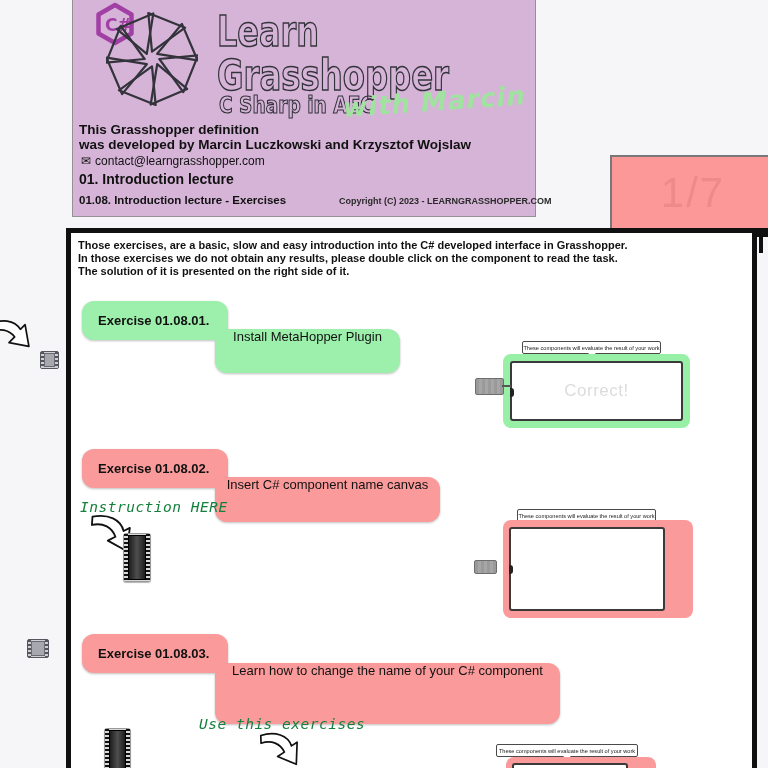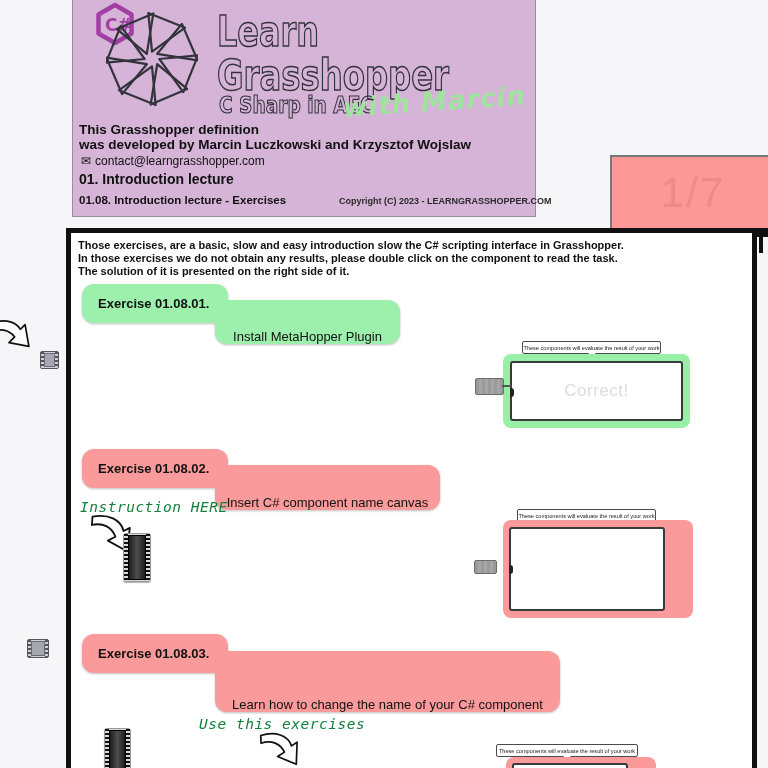--- a/index.html
+++ b/index.html
@@ -47,21 +47,21 @@
 
   .intro{left:78px;top:239px;font-size:11px;font-weight:bold;line-height:13px;white-space:nowrap;}
 
   
   .ex-panel{filter:drop-shadow(0 1.5px 1px rgba(0,0,0,0.25));}
   .lobe{position:absolute;border-radius:12px;}
   .lobe.green{background:#9df0ac;}
   .lobe.pink{background:#fb9a9a;}
   .lobe-title{width:146px;height:39px;left:0;top:0;display:flex;align-items:center;}
   .lobe-title span{padding-left:16px;font-weight:bold;font-size:13px;white-space:nowrap;}
-  .lobe-task{display:flex;align-items:flex-end;justify-content:center;}
+  .lobe-task{display:flex;align-items:flex-start;justify-content:center;margin-top:12px;}
   .lobe-task span{font-size:13px;white-space:nowrap;}
 
   
   .eval-group{border-radius:8px;}
   .eval-group.green{background:#97f0a6;}
   .eval-group.pink{background:#fb9a9a;}
   .eval-box{
     position:absolute;background:#fff;border:2px solid #3a3a3a;border-radius:3px;
     display:flex;align-items:center;justify-content:center;
   }
@@ -152,26 +152,26 @@
 
 <div class="abs page-ind">
   <span>1/7</span>
 </div>
 
 <div class="abs canvas-panel"></div>
 <div class="abs panel-top-ext"></div>
 <div class="abs next-corner"></div>
 
 <div class="abs intro">
-  <div>Those exercises, are a basic, slow and easy introduction slow the C# scripting interface in Grasshopper.</div>
+  <div>Those exercises, are a basic, slow and easy introduction into the C# developed interface in Grasshopper.</div>
   <div>In those exercises we do not obtain any results,  please double click on the component to read the task.</div>
   <div>The solution of it is presented on the right side of it.</div>
 </div>
 
-<div class="abs ex-panel" style="left:82px;top:284px;width:320px;height:62px;">
+<div class="abs ex-panel" style="left:82px;top:301px;width:320px;height:62px;">
   <div class="lobe green lobe-title">
     <span>Exercise 01.08.01.</span>
   </div>
   <div class="lobe green lobe-task" style="left:133px;top:16px;width:185px;height:44px;">
     <span>Install MetaHopper Plugin</span>
   </div>
 </div>
 
 <div class="abs tooltip" style="left:522px;top:341px;width:137px;">
   <span>These components will evaluate the result of your work</span>

